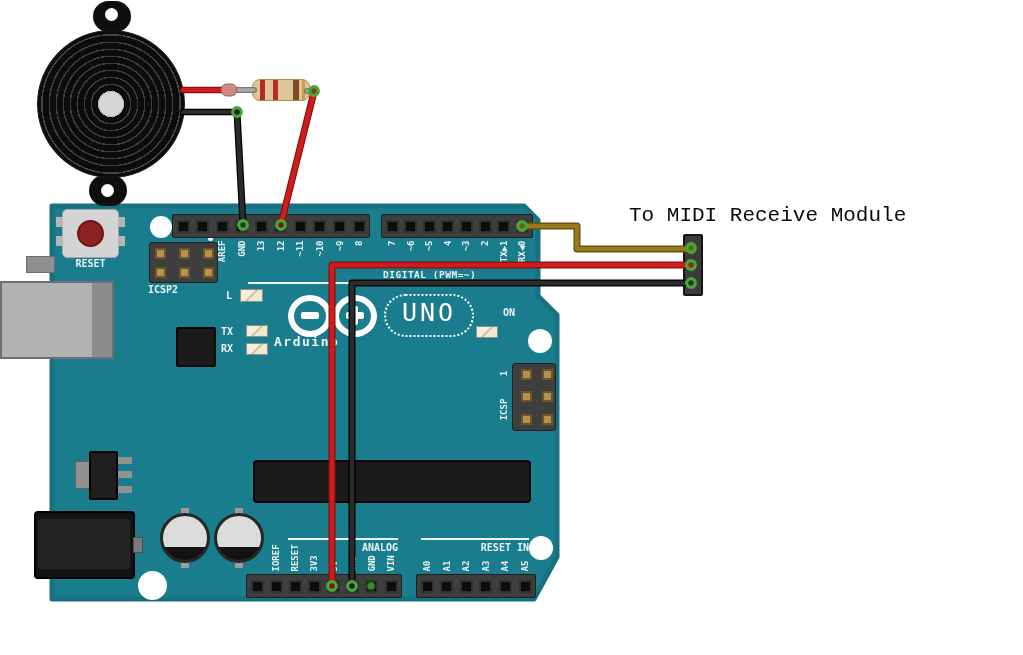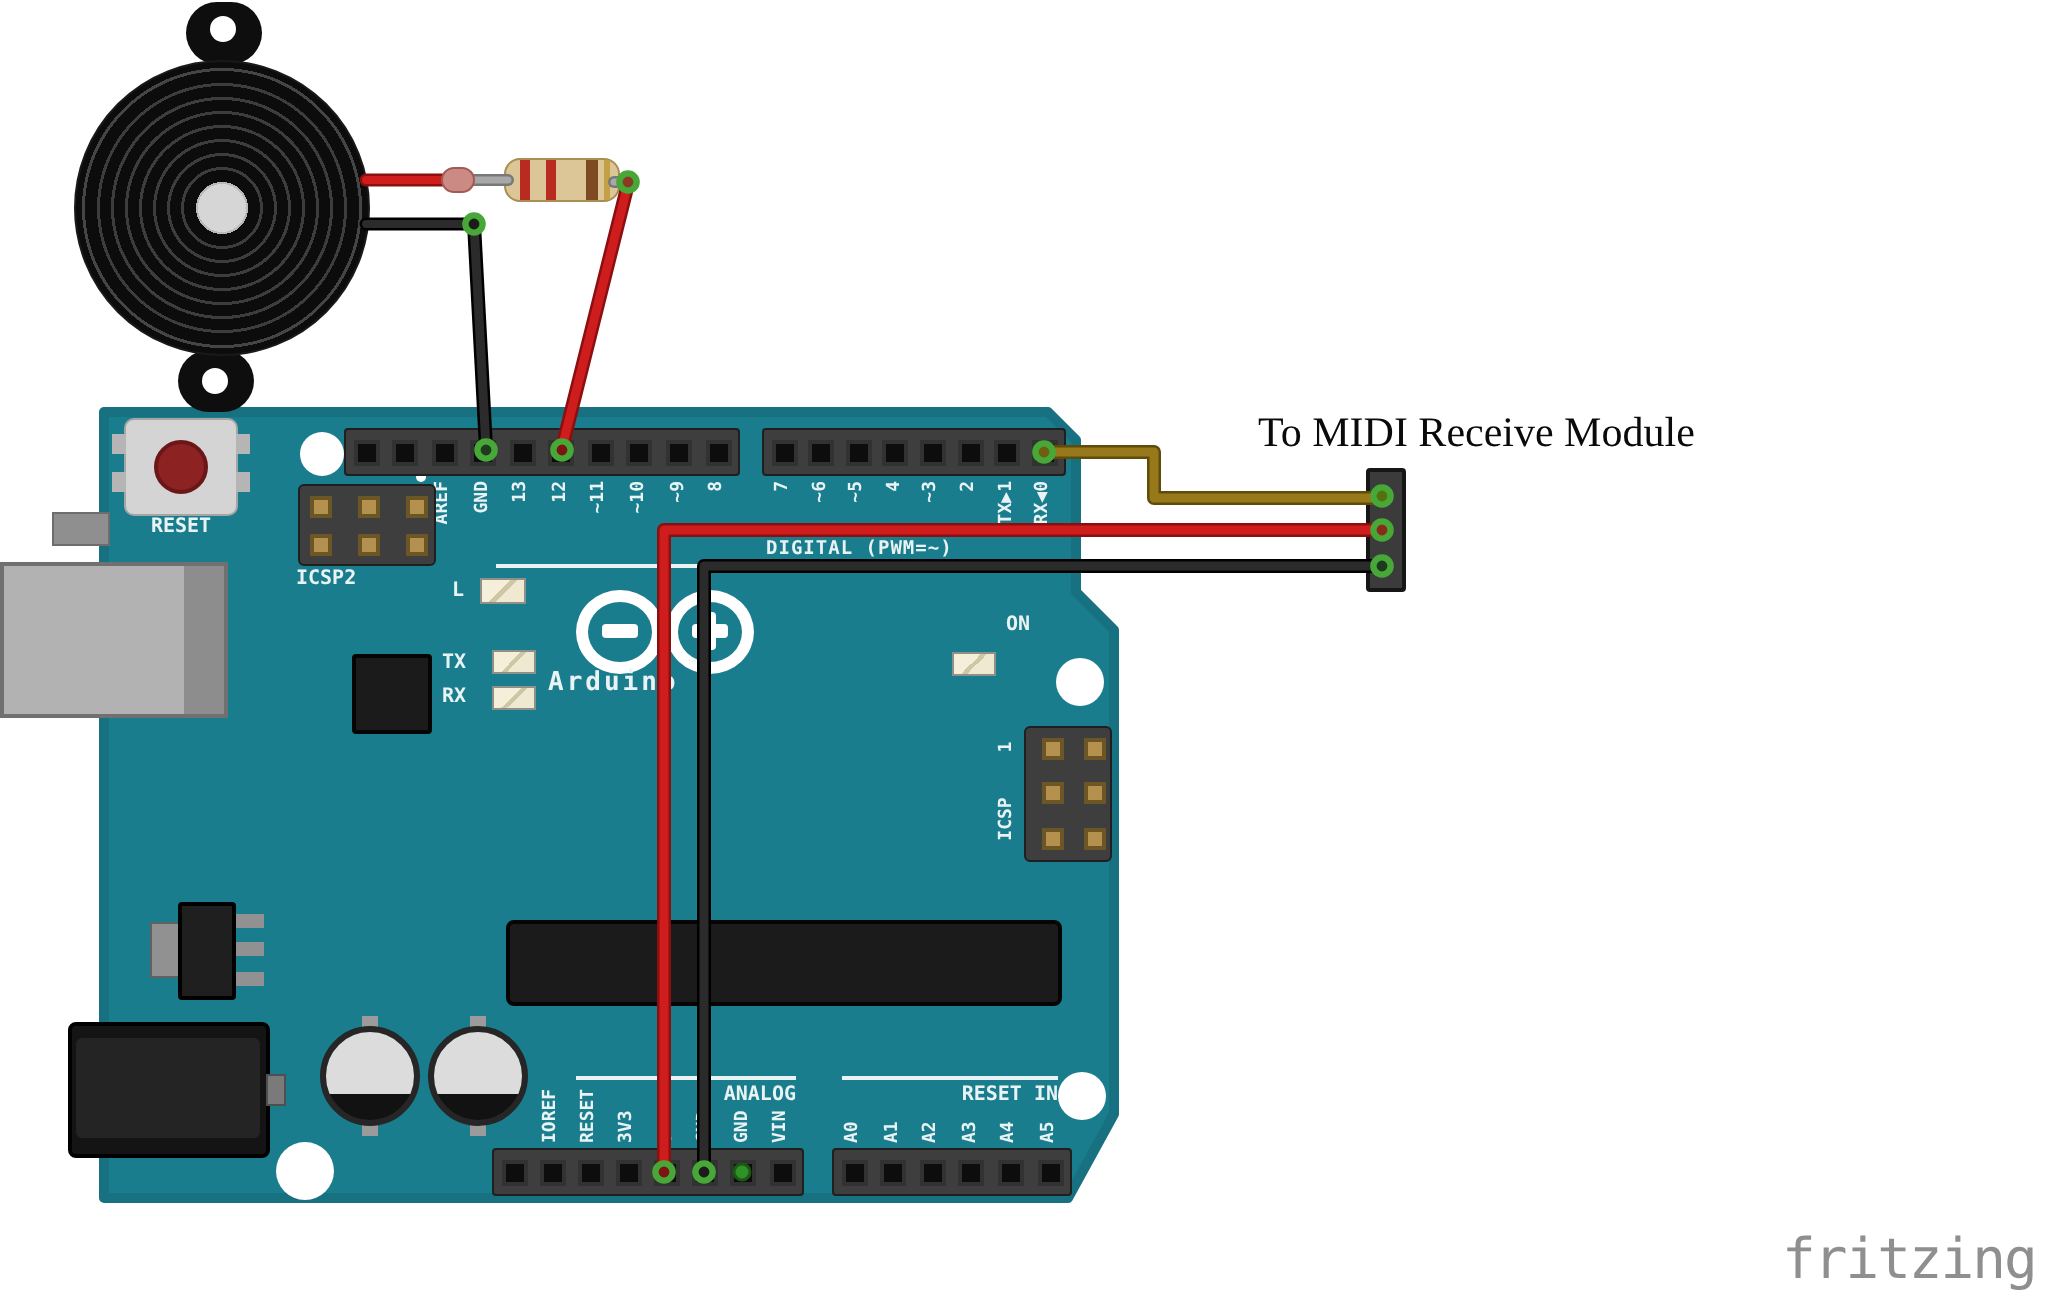--- a/index.html
+++ b/index.html
@@ -78,20 +78,24 @@
   <div class="led" style="left:476px;top:326px;width:22px;height:12px;"></div>
   <div class="abs sk" style="left:503px;top:307px;width:26px;">ON</div>
 
   <div class="logoring" style="left:288px;top:295px;"></div>
   <div class="logobar" style="left:301px;top:312px;width:18px;height:7px;"></div>
   <div class="logoring" style="left:333px;top:295px;"></div>
   <div class="logobar" style="left:346px;top:312px;width:18px;height:7px;"></div>
   <div class="logobar" style="left:351px;top:306px;width:7px;height:19px;"></div>
   <div class="abs" style="left:274px;top:334px;width:78px;font:bold 13px 'DejaVu Sans Mono',monospace;color:#e9f3f4;letter-spacing:1.5px;">Arduino</div>
   <div class="abs" style="left:344px;top:329px;font:bold 7px 'DejaVu Sans Mono',monospace;color:#e9f3f4;">™</div>
+  <div class="abs" style="left:384px;top:294px;width:90px;height:43px;border:2.5px dotted #fff;border-radius:22px;
+              text-align:center;line-height:39px;">
+    <span style="font:25px 'DejaVu Sans Mono',monospace;color:#fff;letter-spacing:3px;">UNO</span>
+  </div>
 
   <div class="abs" style="left:253px;top:460px;width:278px;height:43px;background:#1b1b1b;border:2px solid #050505;border-radius:4px;"></div>
   <div class="abs" style="left:176px;top:327px;width:40px;height:40px;background:#1b1b1b;border:2px solid #050505;border-radius:2px;"></div>
   <div class="abs" style="left:75px;top:461px;width:15px;height:28px;background:#919191;border:1px solid #616161;"></div>
   <div class="abs" style="left:117px;top:457px;width:15px;height:7px;background:#919191;"></div>
   <div class="abs" style="left:117px;top:471px;width:15px;height:7px;background:#919191;"></div>
   <div class="abs" style="left:117px;top:486px;width:15px;height:7px;background:#919191;"></div>
   <div class="abs" style="left:89px;top:451px;width:29px;height:49px;background:#1f1f1f;border:2px solid #000;border-radius:2px;"></div>
   <div class="abs" style="left:181px;top:508px;width:8px;height:6px;background:#9b9b9b;"></div>
   <div class="abs" style="left:181px;top:562px;width:8px;height:6px;background:#9b9b9b;"></div>
@@ -121,22 +125,21 @@
                 #0c0c0c 62.5px 68.5px, #454545 68.5px 70px,
                 #0c0c0c 70px 74px);"></div>
 
   <div class="abs" id="resistor" style="left:252px;top:79px;width:58px;height:22px;background:#dcc697;border:1px solid #a98d52;border-radius:8px;">
       <div style="position:absolute;left:7px;top:0;width:5px;height:20px;background:#b92b20;"></div>
       <div style="position:absolute;left:20px;top:0;width:5px;height:20px;background:#b92b20;"></div>
       <div style="position:absolute;left:40px;top:0;width:6px;height:20px;background:#7d4a21;"></div>
       <div style="position:absolute;left:49px;top:0;width:3px;height:20px;background:#c3a045;"></div>
     </div>
 
-  <div class="abs" style="left:629px;top:204px;font-family:Liberation Serif, serif;font-size:21px;color:#0a0a0a;text-align:right;">To MIDI Receive Module</div>
-  <div class="abs" style="left:891px;top:613px;font:28px 'DejaVu Sans Mono',monospace;color:#8f8f8f;letter-spacing:-1px;">fritzing</div>
+  <div class="abs" style="left:629px;top:204px;font-family:Liberation Mono, monospace;font-size:21px;color:#0a0a0a;text-align:right;">To MIDI Receive Module</div>
 
   <div id="built">
       <div class="strip" style="left:172px;top:214px;width:198px;height:24px;"></div>
       <div class="pin" style="left:176.5px;top:219.5px;"></div>
       <div class="pin" style="left:196.1px;top:219.5px;"></div>
       <div class="pin" style="left:215.6px;top:219.5px;"></div>
       <div class="vlab" style="left: 199.1px; top: 258px;">AREF</div>
       <div class="pin" style="left:235.2px;top:219.5px;"></div>
       <div class="vlab" style="left: 218.7px; top: 258px;">GND</div>
       <div class="pin" style="left:254.7px;top:219.5px;"></div>

